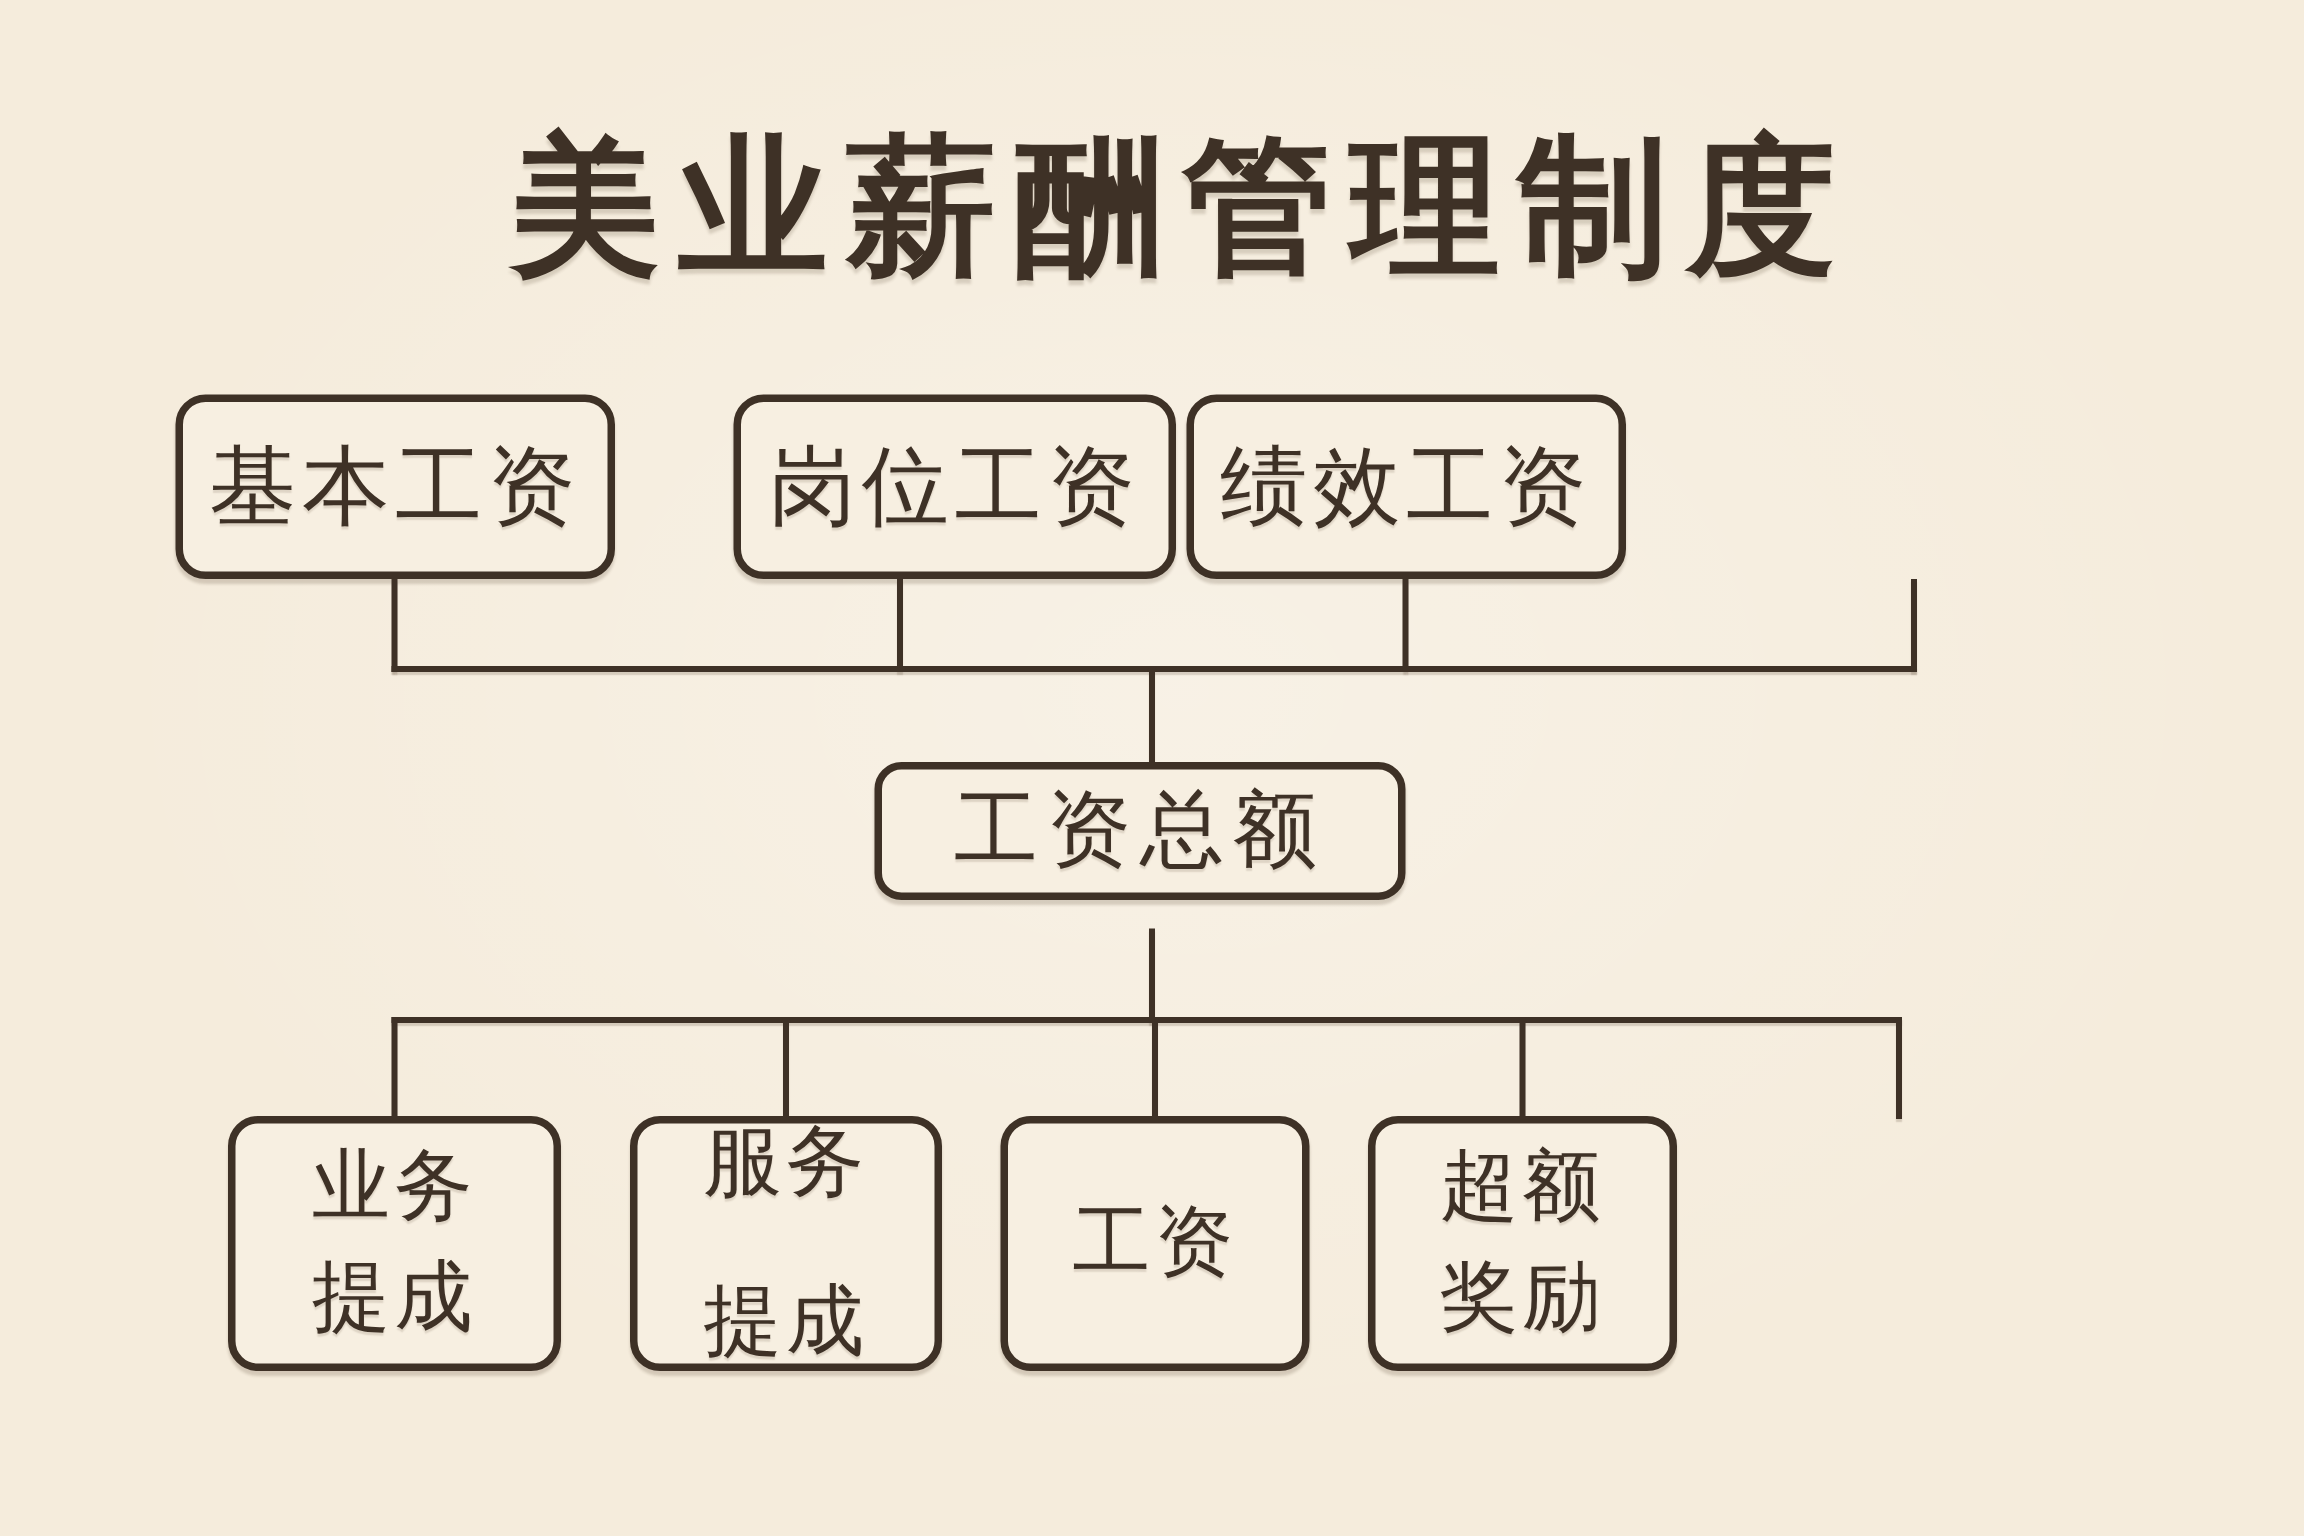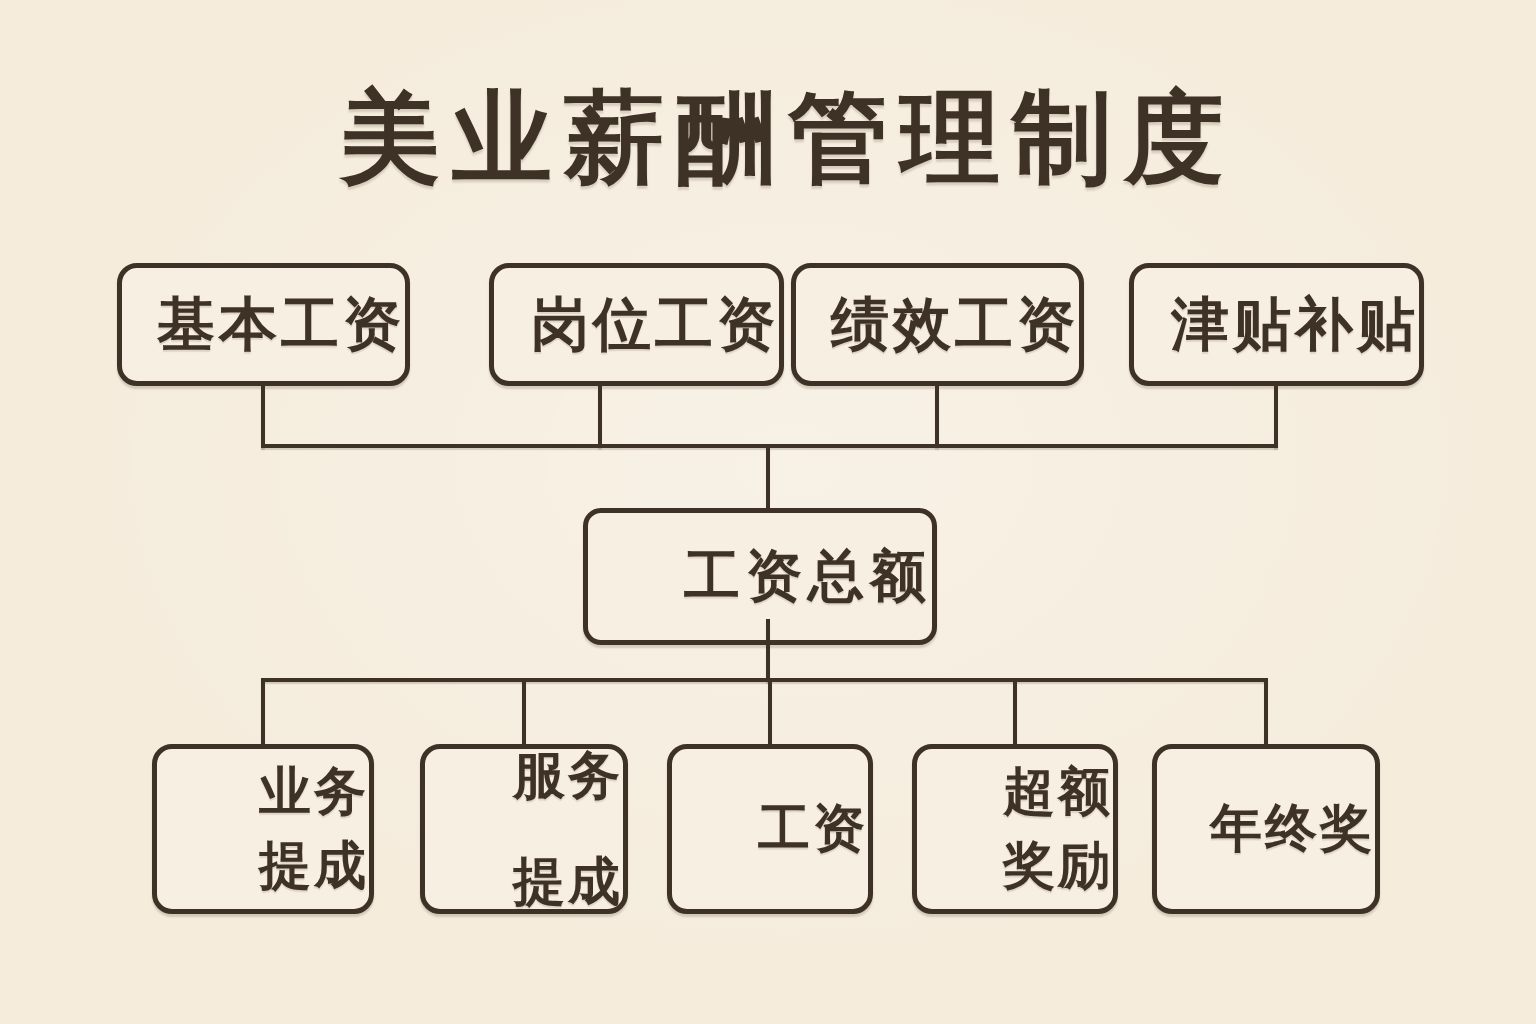--- a/index.html
+++ b/index.html
@@ -39,23 +39,23 @@
   }
   .node{
     position:absolute;
     box-sizing:border-box;
     border:5px solid var(--line);
     border-radius:20px;
     background:var(--fill);
     color:var(--text);
     display:flex;
     flex-direction:column;
-    align-items:flex-end;
+    align-items:center;
     justify-content:center;
-    font-weight:700;
+    font-weight:400;
     box-shadow:0 3px 2px rgba(80,60,40,0.20);
     text-shadow:0 2px 1px rgba(80,60,40,0.15);
   }
   .node.top-node{font-size:58px;letter-spacing:4px;}
   .node.center-node{font-size:56px;letter-spacing:6px;}
   .node.bottom-node{font-size:52px;letter-spacing:3px;line-height:1.42;}
   .node span{display:block;white-space:nowrap;}
   .hline,.vline{
     position:absolute;
     background:var(--line);
@@ -73,32 +73,29 @@
 
   <div class="node top-node" style="left:117px;top:263px;width:293px;height:123px;">
     <span>基本工资</span>
   </div>
   <div class="node top-node" style="left:453px;top:263px;width:295px;height:123px;margin-left:36px;">
     <span>岗位工资</span>
   </div>
   <div class="node top-node" style="left:791px;top:263px;width:293px;height:123px;">
     <span>绩效工资</span>
   </div>
-  <div class="node top-node" style="left:1129px;top:263px;width:295px;height:123px;">
-    <span>津贴补贴</span>
-  </div>
 
   <div class="vline" style="left:261px;top:386px;height:62px;"></div>
   <div class="vline" style="left:598px;top:386px;height:62px;"></div>
   <div class="vline" style="left:935px;top:386px;height:62px;"></div>
   <div class="vline" style="left:1274px;top:386px;height:62px;"></div>
   <div class="hline" style="left:261px;top:444px;width:1017px;"></div>
   <div class="vline" style="left:766px;top:444px;height:66px;"></div>
 
-  <div class="node center-node" style="left:583px;top:508px;width:354px;height:137px;border-radius:18px;">
+  <div class="node center-node" style="left:583px;top:508px;width:354px;height:92px;border-radius:18px;">
     <span>工资总额</span>
   </div>
 
   <div class="vline" style="left:766px;top:619px;height:63px;"></div>
   <div class="hline" style="left:261px;top:678px;width:1007px;"></div>
   <div class="vline" style="left:261px;top:678px;height:68px;"></div>
   <div class="vline" style="left:522px;top:678px;height:68px;"></div>
   <div class="vline" style="left:768px;top:678px;height:68px;"></div>
   <div class="vline" style="left:1013px;top:678px;height:68px;"></div>
   <div class="vline" style="left:1264px;top:678px;height:68px;"></div>
@@ -111,17 +108,14 @@
     <span>服务</span>
     <span>提成</span>
   </div>
   <div class="node bottom-node" style="left:667px;top:744px;width:206px;height:170px;">
     <span>工资</span>
   </div>
   <div class="node bottom-node" style="left:912px;top:744px;width:206px;height:170px;">
     <span>超额</span>
     <span>奖励</span>
   </div>
-  <div class="node bottom-node" style="left:1152px;top:744px;width:228px;height:170px;">
-    <span>年终奖</span>
-  </div>
 
 </div>
 
 </body></html>

